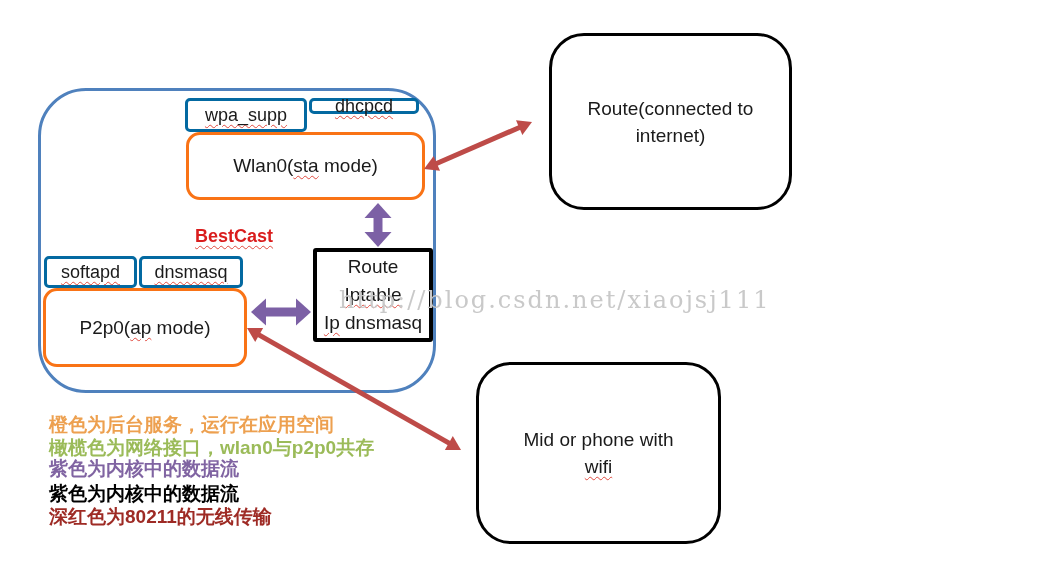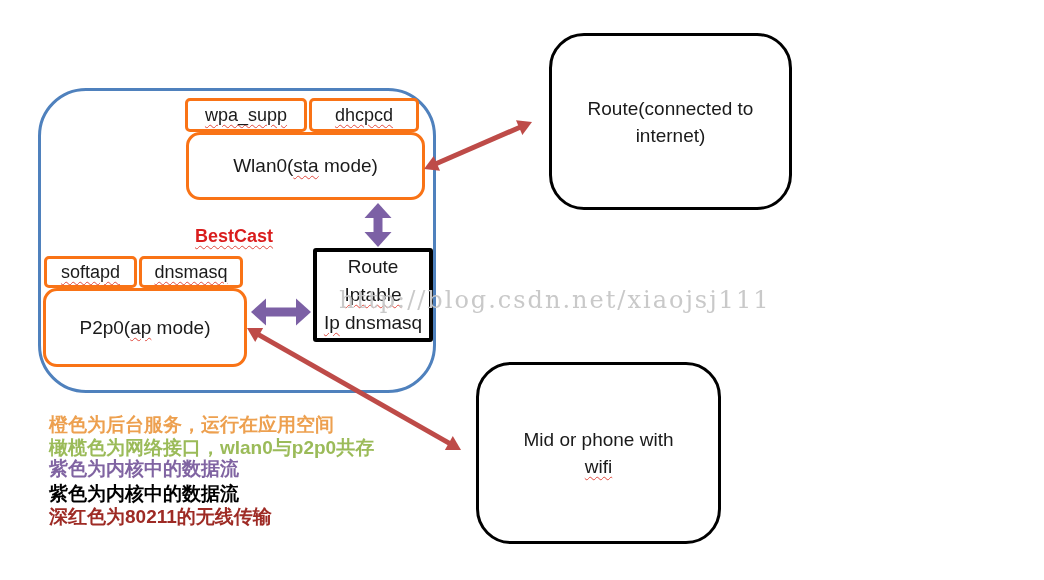--- a/index.html
+++ b/index.html
@@ -20,29 +20,29 @@
     left: 38px; top: 88px;
     width: 398px; height: 305px;
     border: 3px solid #4f81bd;
     border-radius: 48px;
     background: transparent;
     z-index: 1;
   }
 
   .service-box {
     position: absolute;
-    border: 3px solid #f97316;
+    border: 3px solid #0369a1;
     border-radius: 5px;
     background: #ffffff;
     display: flex; align-items: center; justify-content: center;
     font-size: 18px; color: #1a1a1a;
     z-index: 12;
   }
   .box-wpa-supp { left: 185px; top: 98px;  width: 122px; height: 34px; }
-  .box-dhcpcd   { left: 309px; top: 98px;  width: 110px; height: 34px; text-align: right; }
+  .box-dhcpcd   { left: 309px; top: 98px;  width: 110px; height: 16px; text-align: right; }
   .box-softapd  { left: 44px;  top: 256px; width: 93px;  height: 32px; }
   .box-dnsmasq  { left: 139px; top: 256px; width: 104px; height: 32px; }
 
   .iface-box {
     position: absolute;
     border: 3px solid #f97316;
     border-radius: 14px;
     background: #ffffff;
     display: flex; align-items: center; justify-content: center;
     font-size: 19px; color: #1a1a1a;

